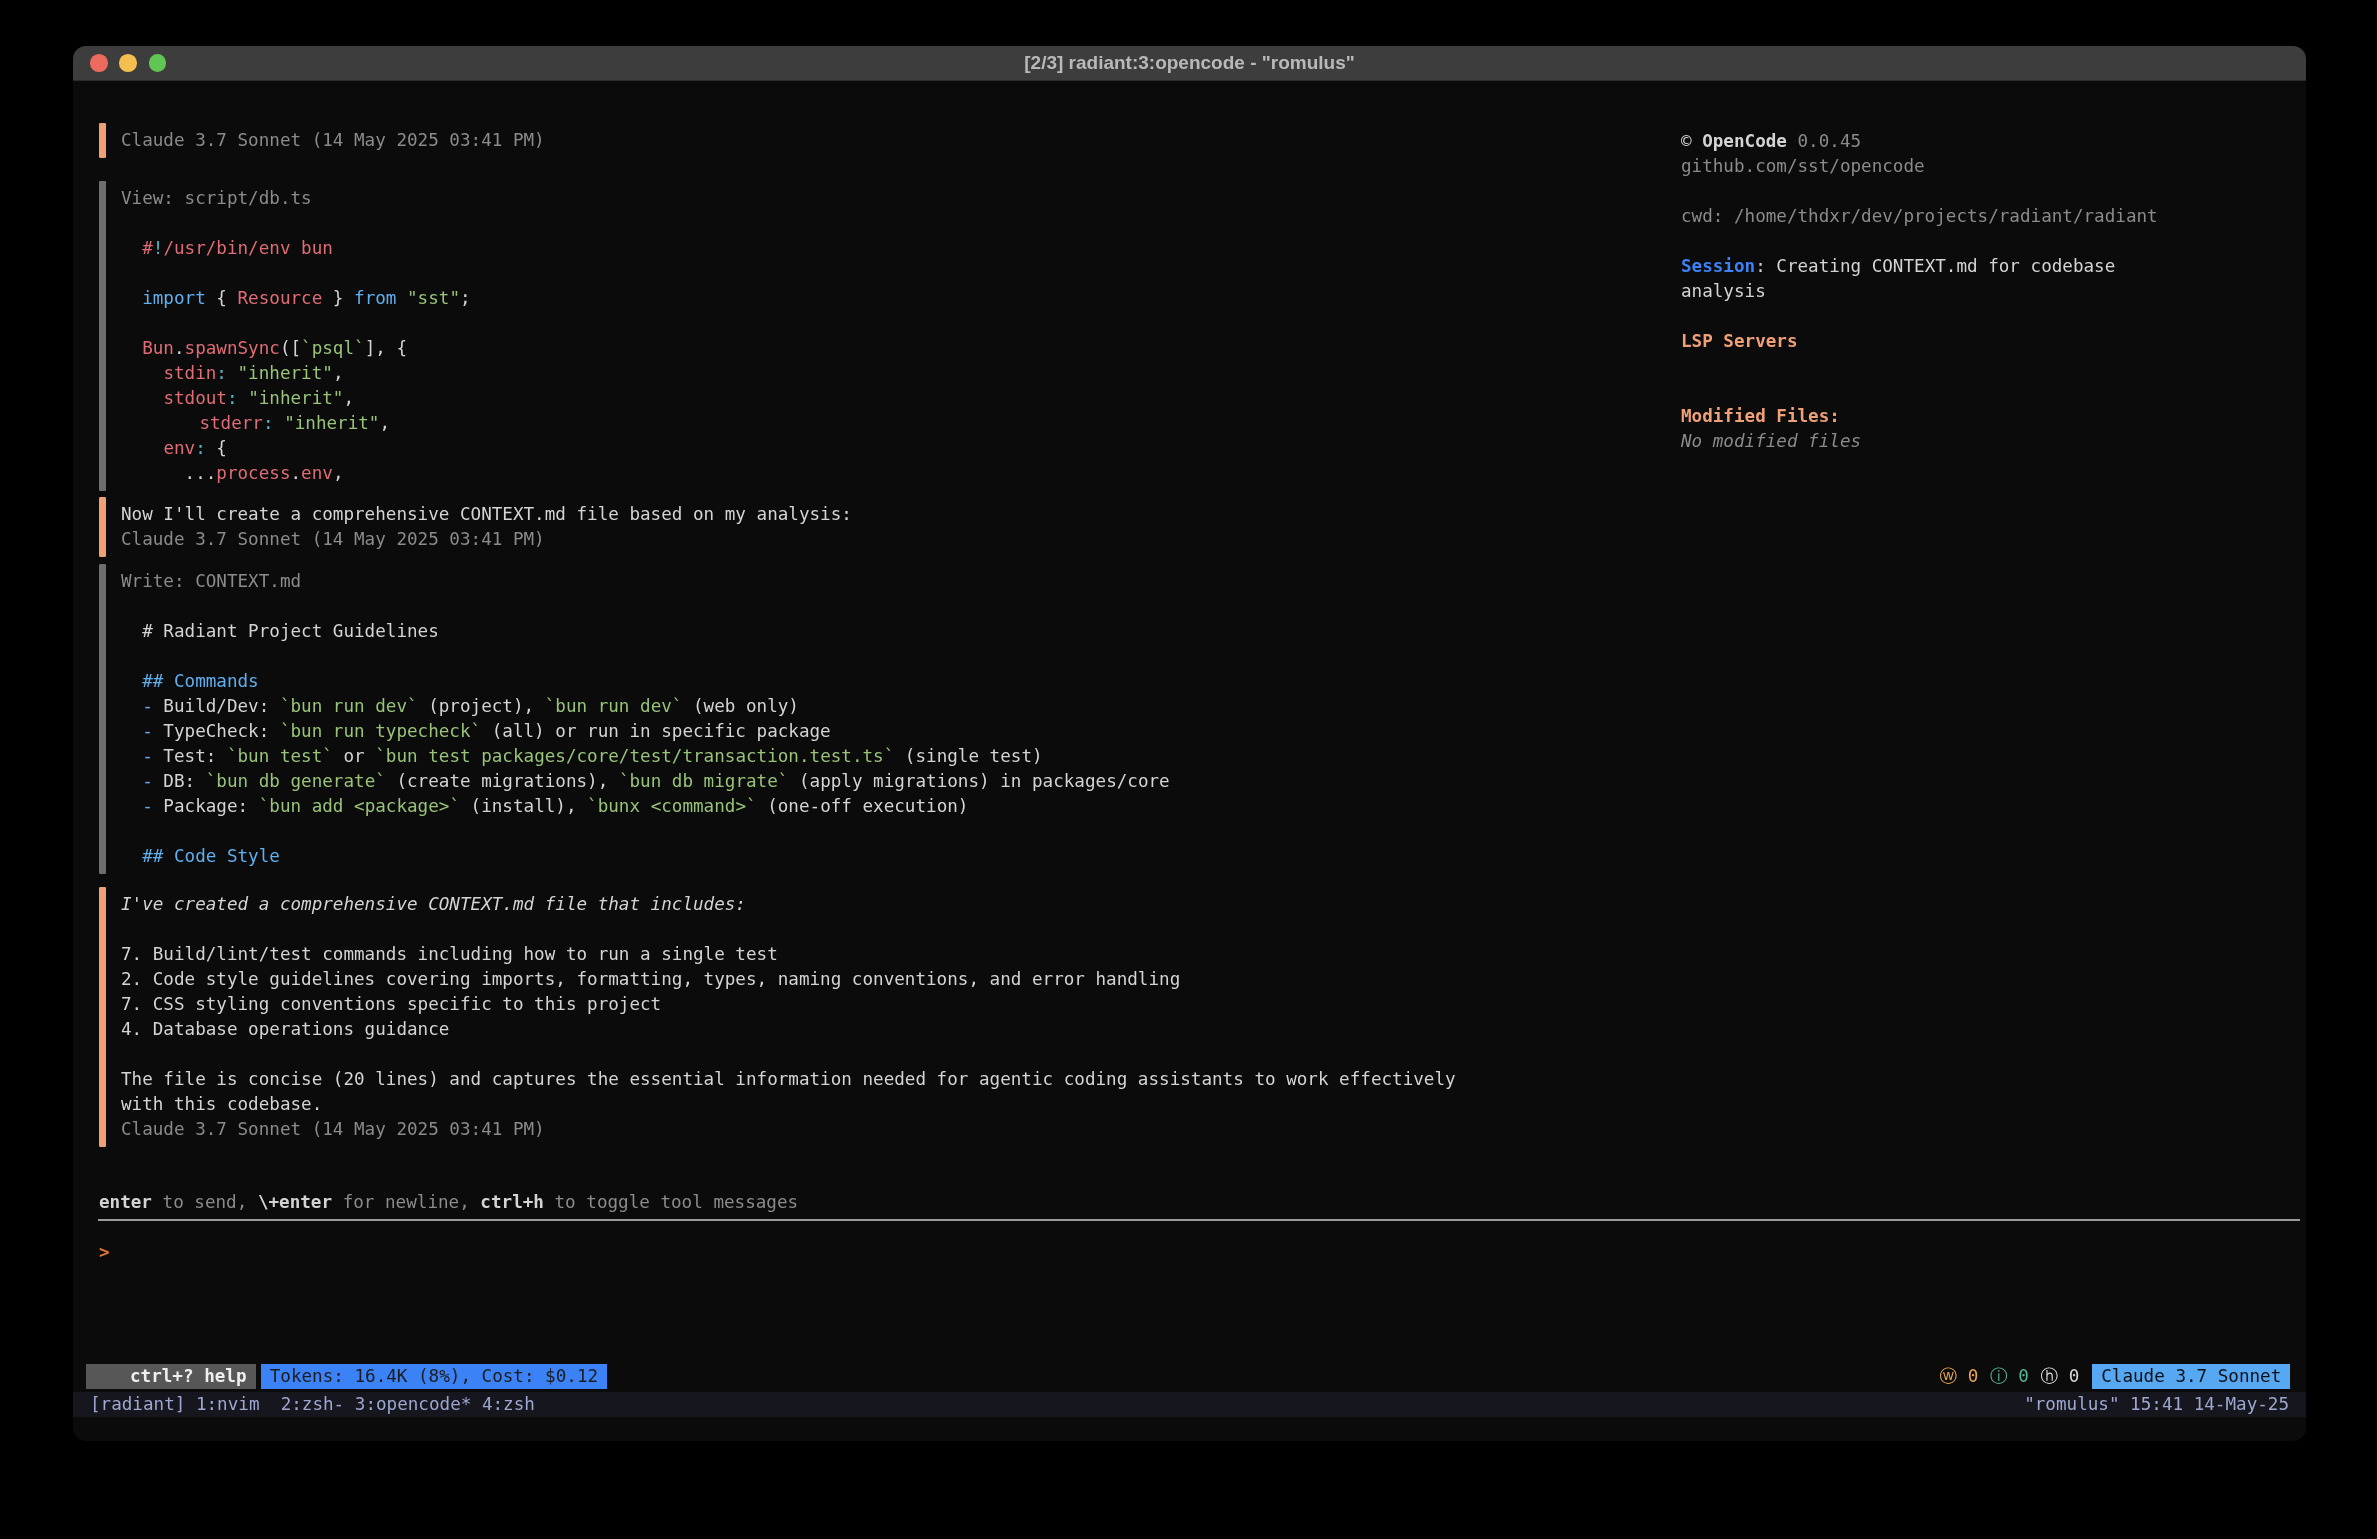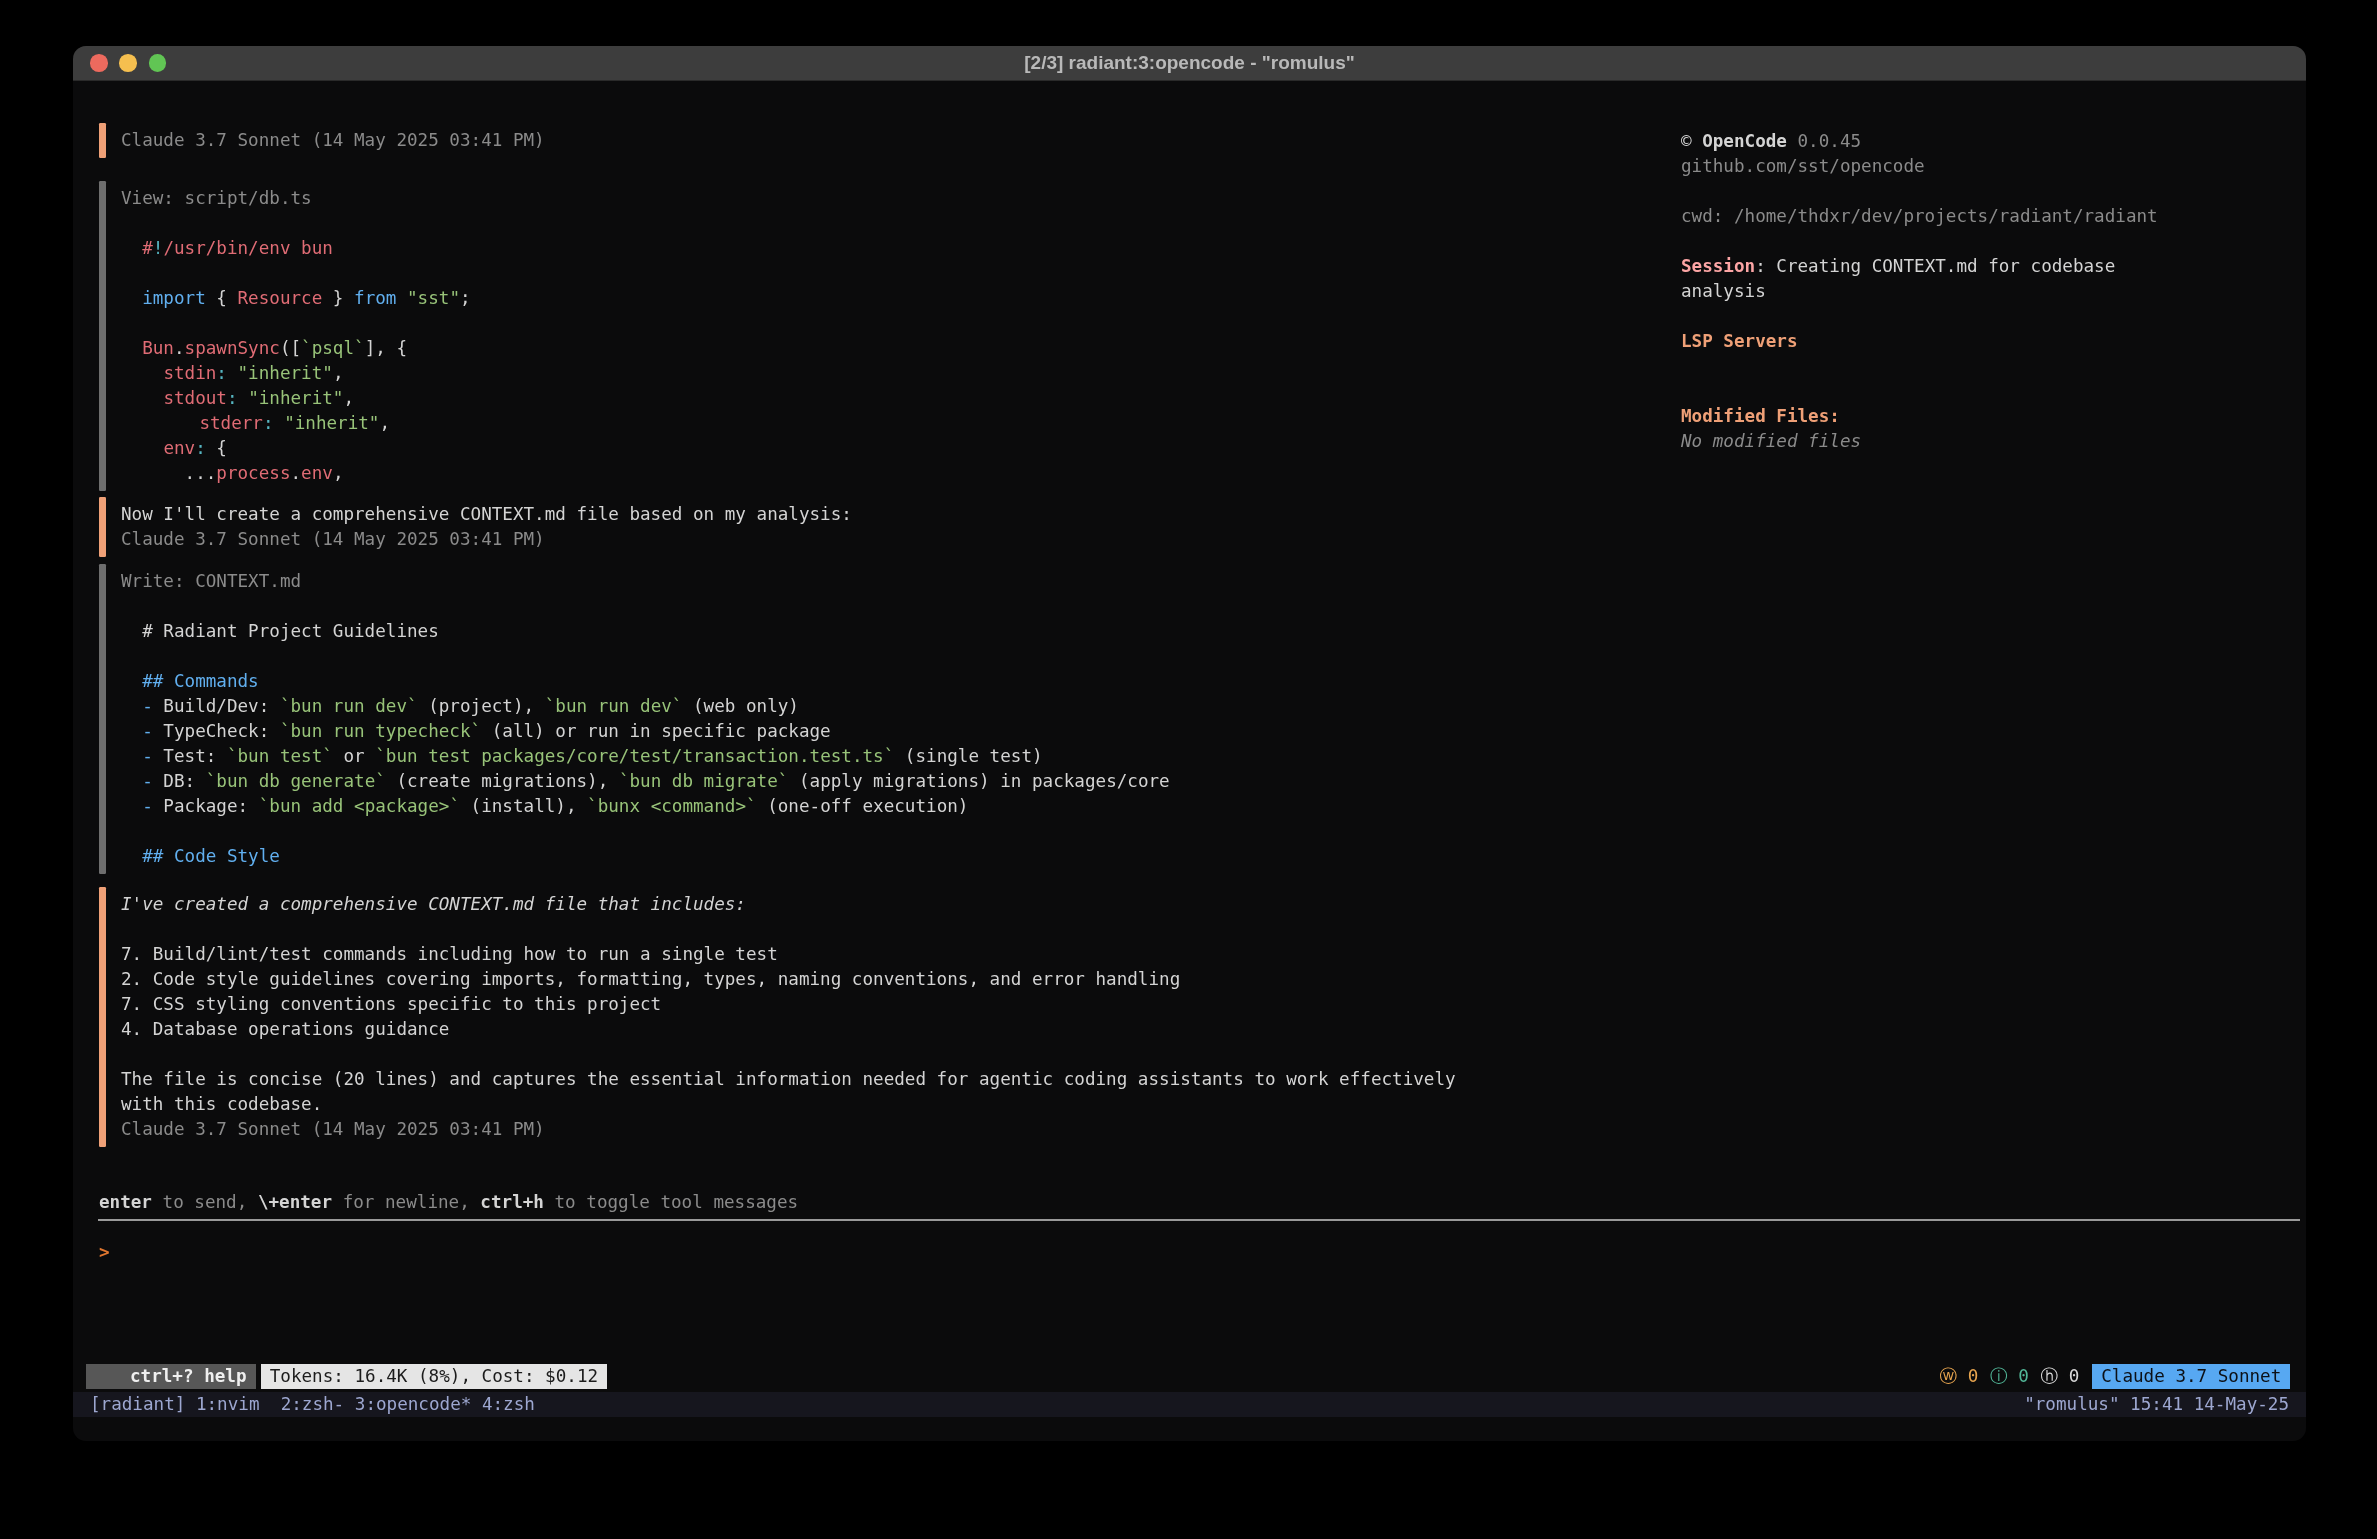--- a/index.html
+++ b/index.html
@@ -18,21 +18,21 @@
   .block .lines{margin-left:22px;}
   .sidebar{position:absolute;left:1608px;top:48px;width:607px;}
   .help-line{position:absolute;left:26px;top:1109px;white-space:pre;}
   .divider{position:absolute;left:25px;right:6.5px;top:1138px;height:2px;background:#9a9a9a;}
   .prompt-row{position:absolute;left:26px;top:1159px;height:25px;width:1501px;}
   .prompt-char{font-weight:bold;}
   .status-bar{position:absolute;left:13px;right:15.7px;top:1283px;height:25px;display:flex;align-items:center;justify-content:space-between;}
   .status-left{display:flex;align-items:center;gap:5.2px;}
   .chip{padding:0 9px;height:25px;line-height:25px;white-space:pre;}
   .chip.gray{background:#575757;color:#efefef;font-weight:bold;padding-left:44px;}
-  .chip.light{background:#e5e5e5;color:#1c1c1c;}
+  .chip.light{background:#3b82f6;color:#1c1c1c;}
   .status-right{display:flex;align-items:center;gap:13px;}
   .diag{display:flex;align-items:center;gap:11.7px;}
   .diag-item{white-space:pre;}
   .chip.model{background:#57a8f2;color:#0c1016;}
   .tmux-bar{position:absolute;left:0;right:0;top:1311px;height:25px;background:#16161e;color:#9da7d0;display:flex;align-items:center;justify-content:space-between;padding:0 17px;white-space:pre;}
 </style>
 </head>
 <body>
 
 <div class="page">
@@ -109,21 +109,21 @@
               <div class="line"><span style="color: rgb(139, 139, 139);">Claude 3.7 Sonnet (14 May 2025 03:41 PM)</span></div>
             </div>
           </div>
         </div>
       <div class="sidebar" id="sidebar">
           <div class="line"><span style="color: rgb(212, 212, 212);">© </span><span style="color: rgb(212, 212, 212); font-weight: bold;">OpenCode</span><span style="color: rgb(139, 139, 139);"> 0.0.45</span></div>
           <div class="line"><span style="color: rgb(139, 139, 139);">github.com/sst/opencode</span></div>
           <div class="line">&nbsp;</div>
           <div class="line"><span style="color: rgb(139, 139, 139);">cwd: /home/thdxr/dev/projects/radiant/radiant</span></div>
           <div class="line">&nbsp;</div>
-          <div class="line"><span style="color: #fca5a5; font-weight: bold;">Session</span><span style="color: rgb(212, 212, 212);">: Creating CONTEXT.md for codebase</span></div>
+          <div class="line"><span style="color: #3b82f6; font-weight: bold;">Session</span><span style="color: rgb(212, 212, 212);">: Creating CONTEXT.md for codebase</span></div>
           <div class="line"><span style="color: rgb(212, 212, 212);">analysis</span></div>
           <div class="line">&nbsp;</div>
           <div class="line"><span style="color: rgb(239, 160, 119); font-weight: bold;">LSP Servers</span></div>
           <div class="line">&nbsp;</div>
           <div class="line">&nbsp;</div>
           <div class="line"><span style="color: rgb(239, 160, 119); font-weight: bold;">Modified Files:</span></div>
           <div class="line"><span style="color: rgb(139, 139, 139); font-style: italic;">No modified files</span></div>
         </div>
       <div class="help-line" id="help-line"><span style="color: rgb(212, 212, 212); font-weight: bold;">enter</span><span style="color: rgb(139, 139, 139);"> to send, </span><span style="color: rgb(212, 212, 212); font-weight: bold;">\+enter</span><span style="color: rgb(139, 139, 139);"> for newline, </span><span style="color: rgb(212, 212, 212); font-weight: bold;">ctrl+h</span><span style="color: rgb(139, 139, 139);"> to toggle tool messages</span></div>
       <div class="divider"></div>

